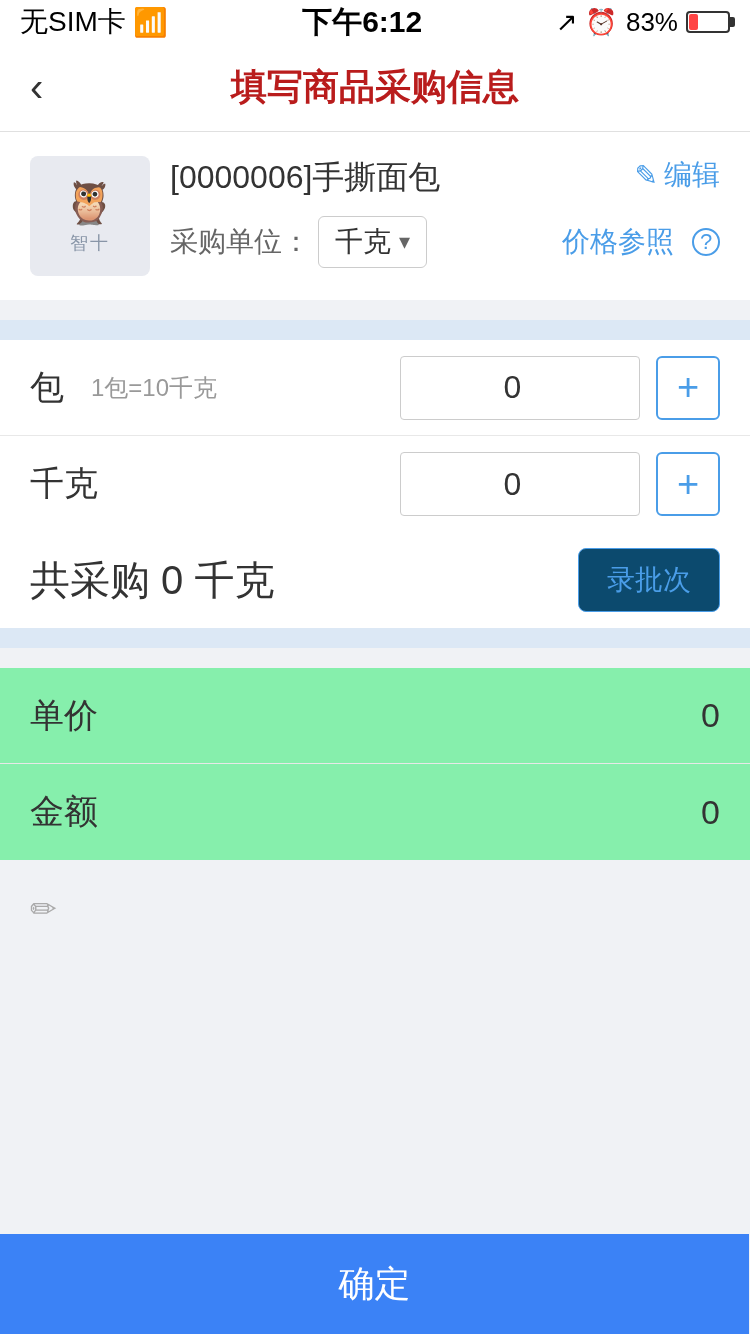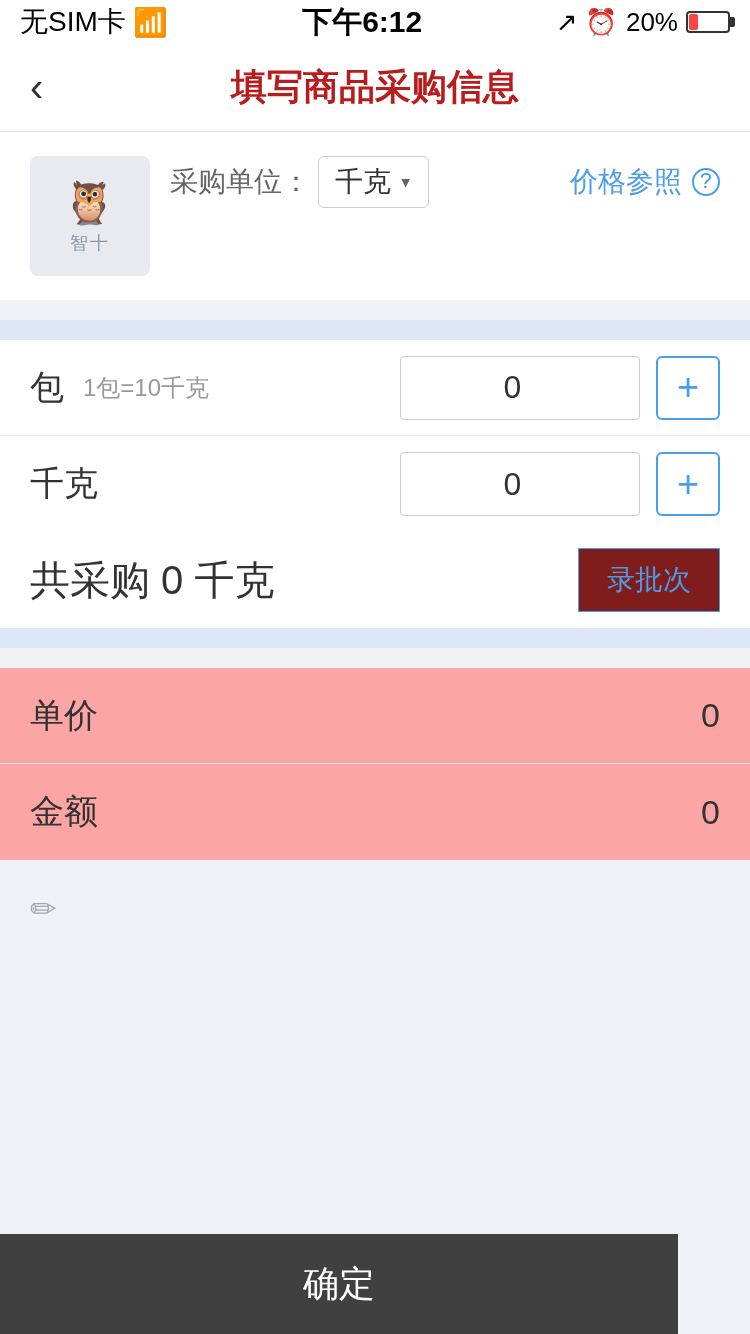--- a/index.html
+++ b/index.html
@@ -129,21 +129,20 @@
       font-size: 28px;
       display: flex;
       align-items: center;
       gap: 6px;
       cursor: pointer;
     }
     .product-unit-row {
       display: flex;
       justify-content: space-between;
       align-items: center;
-      font-family: Liberation Mono, monospace;
     }
     .unit-label {
       font-size: 28px;
       color: #666;
     }
     .unit-select {
       background: #fff;
       border: 1px solid #ccc;
       border-radius: 6px;
       padding: 6px 16px;
@@ -153,21 +152,21 @@
       align-items: center;
       gap: 8px;
       cursor: pointer;
     }
     .unit-select-arrow { color: #666; font-size: 22px; }
     .price-ref {
       color: #4a9de8;
       font-size: 28px;
       display: flex;
       align-items: center;
-      gap: 10px;
+      gap: 18px;
       cursor: pointer;
     }
 
     
     .divider-blue {
       height: 20px;
       background: #dce8f5;
     }
 
     
@@ -183,21 +182,21 @@
     }
     .input-row:last-child { border-bottom: none; }
     .row-label {
       font-size: 34px;
       color: #333;
       flex: 0 0 auto;
     }
     .row-sublabel {
       font-size: 24px;
       color: #999;
-      margin-left: 19px;
+      margin-left: 27px;
     }
     .row-input-area {
       flex: 1;
       display: flex;
       align-items: center;
       justify-content: flex-end;
       gap: 16px;
     }
     .quantity-input {
       width: 240px;
@@ -234,30 +233,30 @@
       padding: 0 30px;
       height: 96px;
     }
     .summary-text {
       font-size: 40px;
       color: #333;
     }
     .record-btn {
       border: 1px solid #4a9de8;
       color: #4a9de8;
-      background: #7f1d1d;
+      background: #0c4a6e;
       padding: 12px 28px;
-      border-radius: 0;
+      border-radius: 8px;
       font-size: 28px;
       cursor: pointer;
     }
 
     
     .info-section {
-      background: #fca5a5;
+      background: #86efac;
       margin-top: 20px;
     }
     .info-row {
       display: flex;
       align-items: center;
       justify-content: space-between;
       padding: 0 30px;
       height: 96px;
       border-bottom: 1px solid #e8e8e8;
     }
@@ -289,23 +288,23 @@
     .note-placeholder {
       font-size: 32px;
       color: #aaa;
     }
 
     
     .confirm-btn {
       position: fixed;
       bottom: 0;
       left: 0;
-      width: 678px;
+      width: 749px;
       height: 100px;
-      background: #404040;
+      background: #3b82f6;
       color: #fff;
       font-size: 36px;
       font-weight: 500;
       border: none;
       cursor: pointer;
       display: flex;
       align-items: center;
       justify-content: center;
     }
   </style>
@@ -314,38 +313,47 @@
 
 <div class="status-bar">
   <div class="status-left">
     <span>无SIM卡</span>
     <span>📶</span>
   </div>
   <div class="status-center">下午6:12</div>
   <div class="status-right">
     <span>↗</span>
     <span>⏰</span>
-    <span>20%</span>
+    <span>83%</span>
     <div class="battery-icon">
       <div class="battery-fill"></div>
     </div>
   </div>
 </div>
 
 <div class="nav-bar">
   <div class="nav-back">‹</div>
   <div class="nav-title">填写商品采购信息</div>
 </div>
 
 <div class="product-card">
   <div class="product-image">
     <div class="product-owl">🦉</div>
     <div class="product-brand">智十</div>
   </div>
   <div class="product-info">
+    <div class="product-header">
+      <div class="product-name">
+        <span>[0000006]</span><span>手撕面包</span>
+      </div>
+      <div class="edit-btn">
+        <span>✎</span>
+        <span>编辑</span>
+      </div>
+    </div>
     <div class="product-unit-row">
       <div style="display:flex;align-items:center;gap:8px;">
         <span class="unit-label">采购单位：</span>
         <div class="unit-select">
           <span>千克</span>
           <span class="unit-select-arrow">▾</span>
         </div>
       </div>
       <div class="price-ref">
         <span>价格参照</span>

